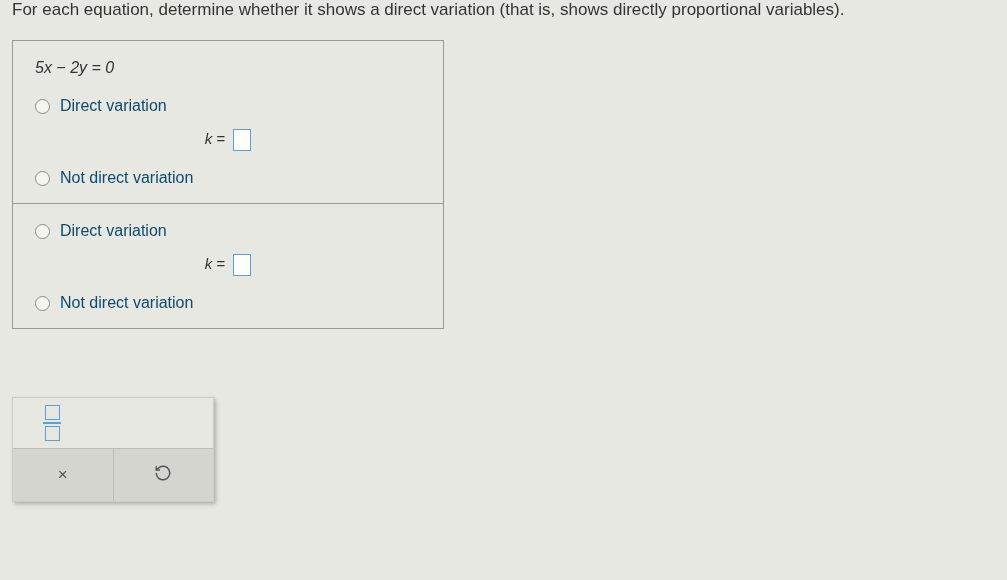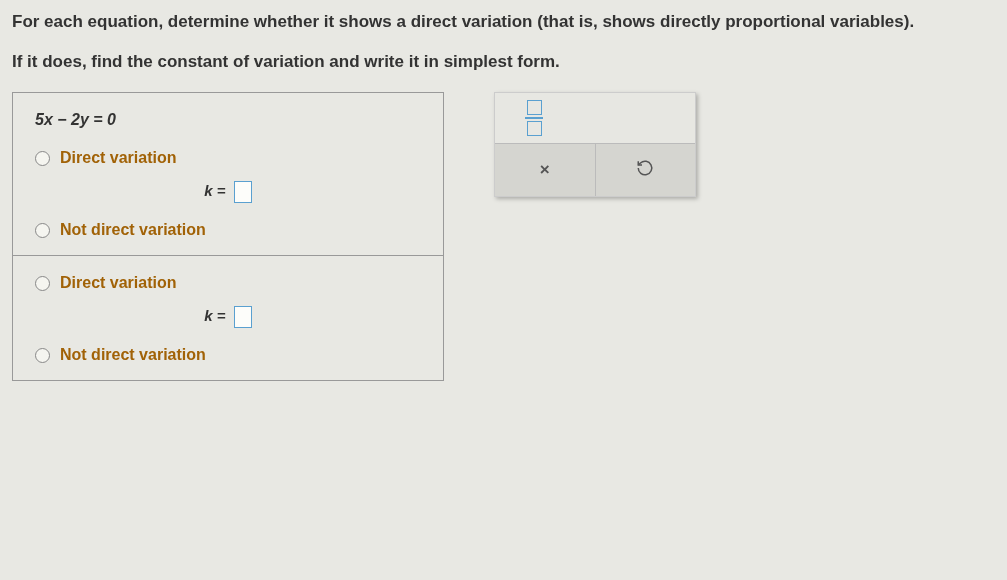--- a/index.html
+++ b/index.html
@@ -6,33 +6,33 @@
       margin: 0;
       padding: 0;
       font-family: Arial, sans-serif;
       background: #e8e8e3;
       width: 1007px;
       height: 580px;
       color: #333;
       overflow: hidden;
     }
     .content {
-      padding: 12px 12px;
-      font-weight: bold;
+      padding: 0 12px;
     }
     .instruction-line {
       font-size: 17px;
       color: #333;
       margin-bottom: 20px;
     }
     .layout {
       display: flex;
-      gap: 50px;
+      gap: 68px;
       align-items: flex-start;
       margin-top: 10px;
+      flex-direction: column;
     }
     .question-box {
       border: 1px solid #999;
       background: #e8e8e3;
       width: 430px;
     }
     .question-section {
       padding: 18px 22px 10px 22px;
       border-bottom: 1px solid #999;
     }
@@ -43,21 +43,21 @@
       font-size: 16px;
       color: #333;
       margin-bottom: 20px;
       font-style: italic;
     }
     .option-row {
       display: flex;
       align-items: center;
       margin-bottom: 6px;
       font-size: 16px;
-      color: #a16207;
+      color: #0c4a6e;
     }
     .radio-circle {
       width: 13px;
       height: 13px;
       border: 1px solid #888;
       border-radius: 50%;
       margin-right: 10px;
       background: #f5f5f0;
       flex-shrink: 0;
     }
@@ -127,21 +127,20 @@
     .reset-icon svg {
       width: 18px;
       height: 18px;
     }
   </style>
 </head>
 <body>
 
 <div class="content">
   <div class="instruction-line">For each equation, determine whether it shows a direct variation (that is, shows directly proportional variables).</div>
-  <div class="instruction-line">If it does, find the constant of variation and write it in simplest form.</div>
 
   <div class="layout">
     <div class="question-box">
 
       <div class="question-section">
         <div class="equation">5x − 2y = 0</div>
         <div class="option-row">
           <span class="radio-circle"></span>
           <span>Direct variation</span>
         </div>

